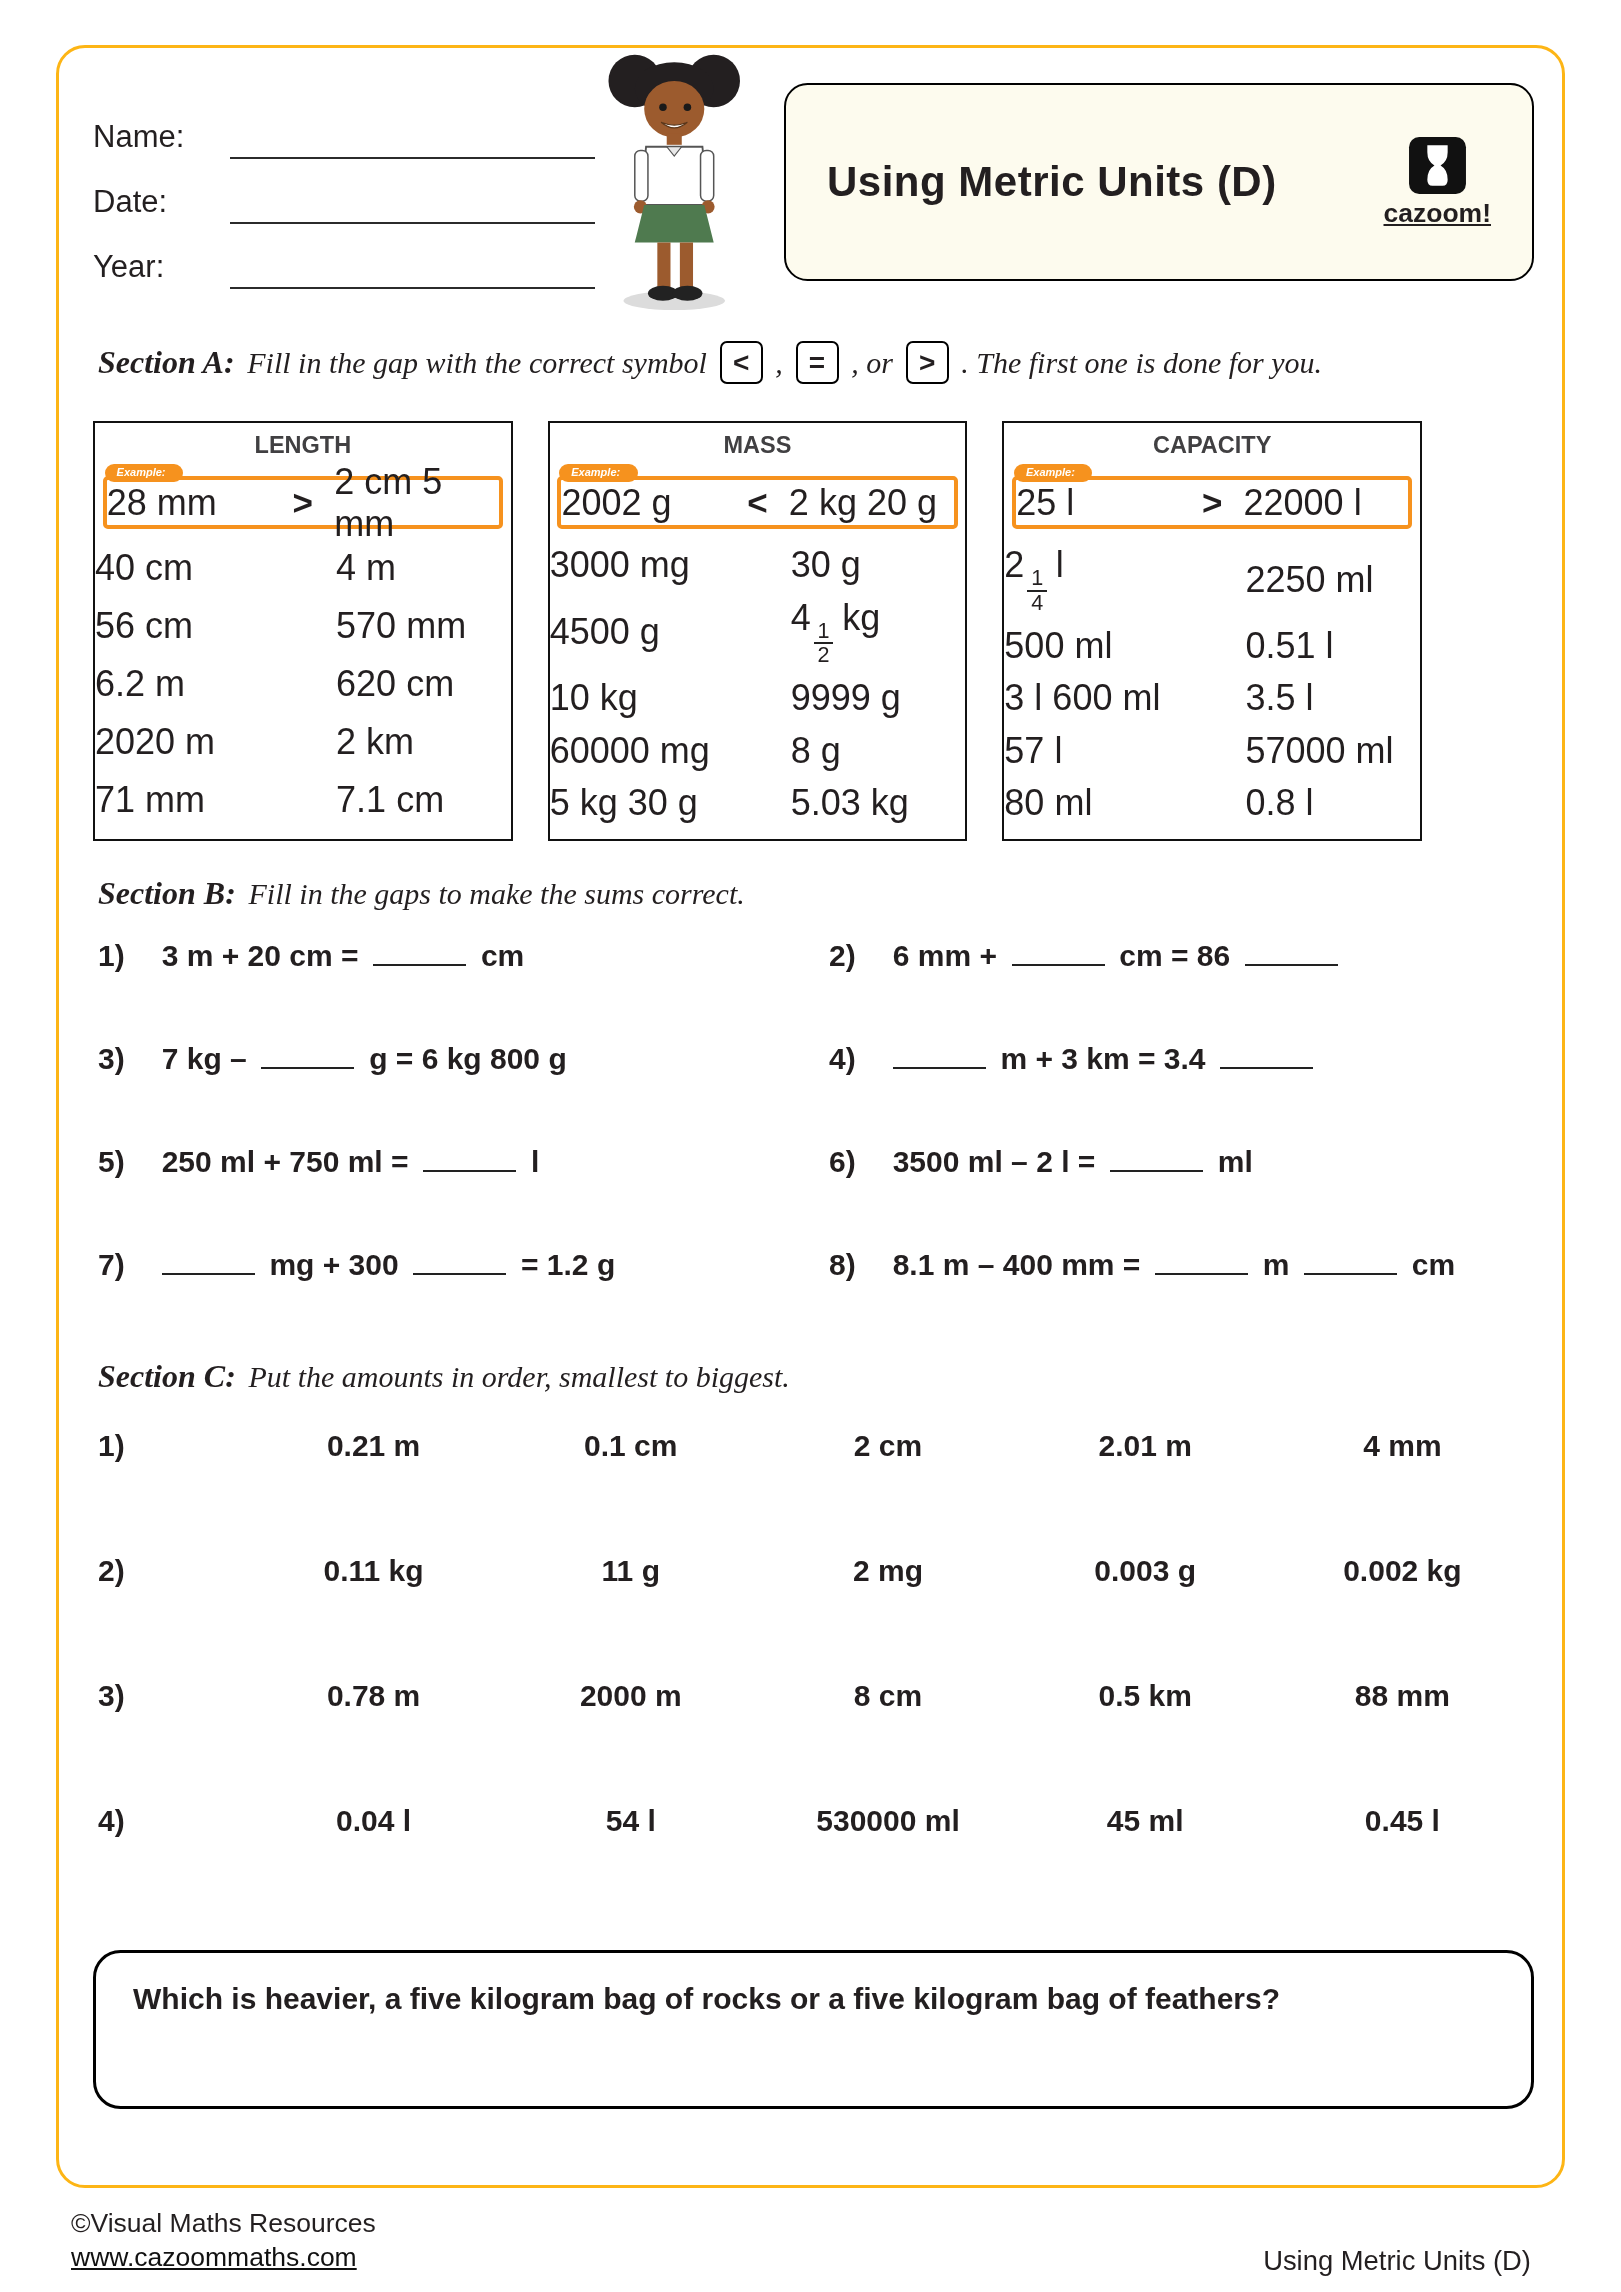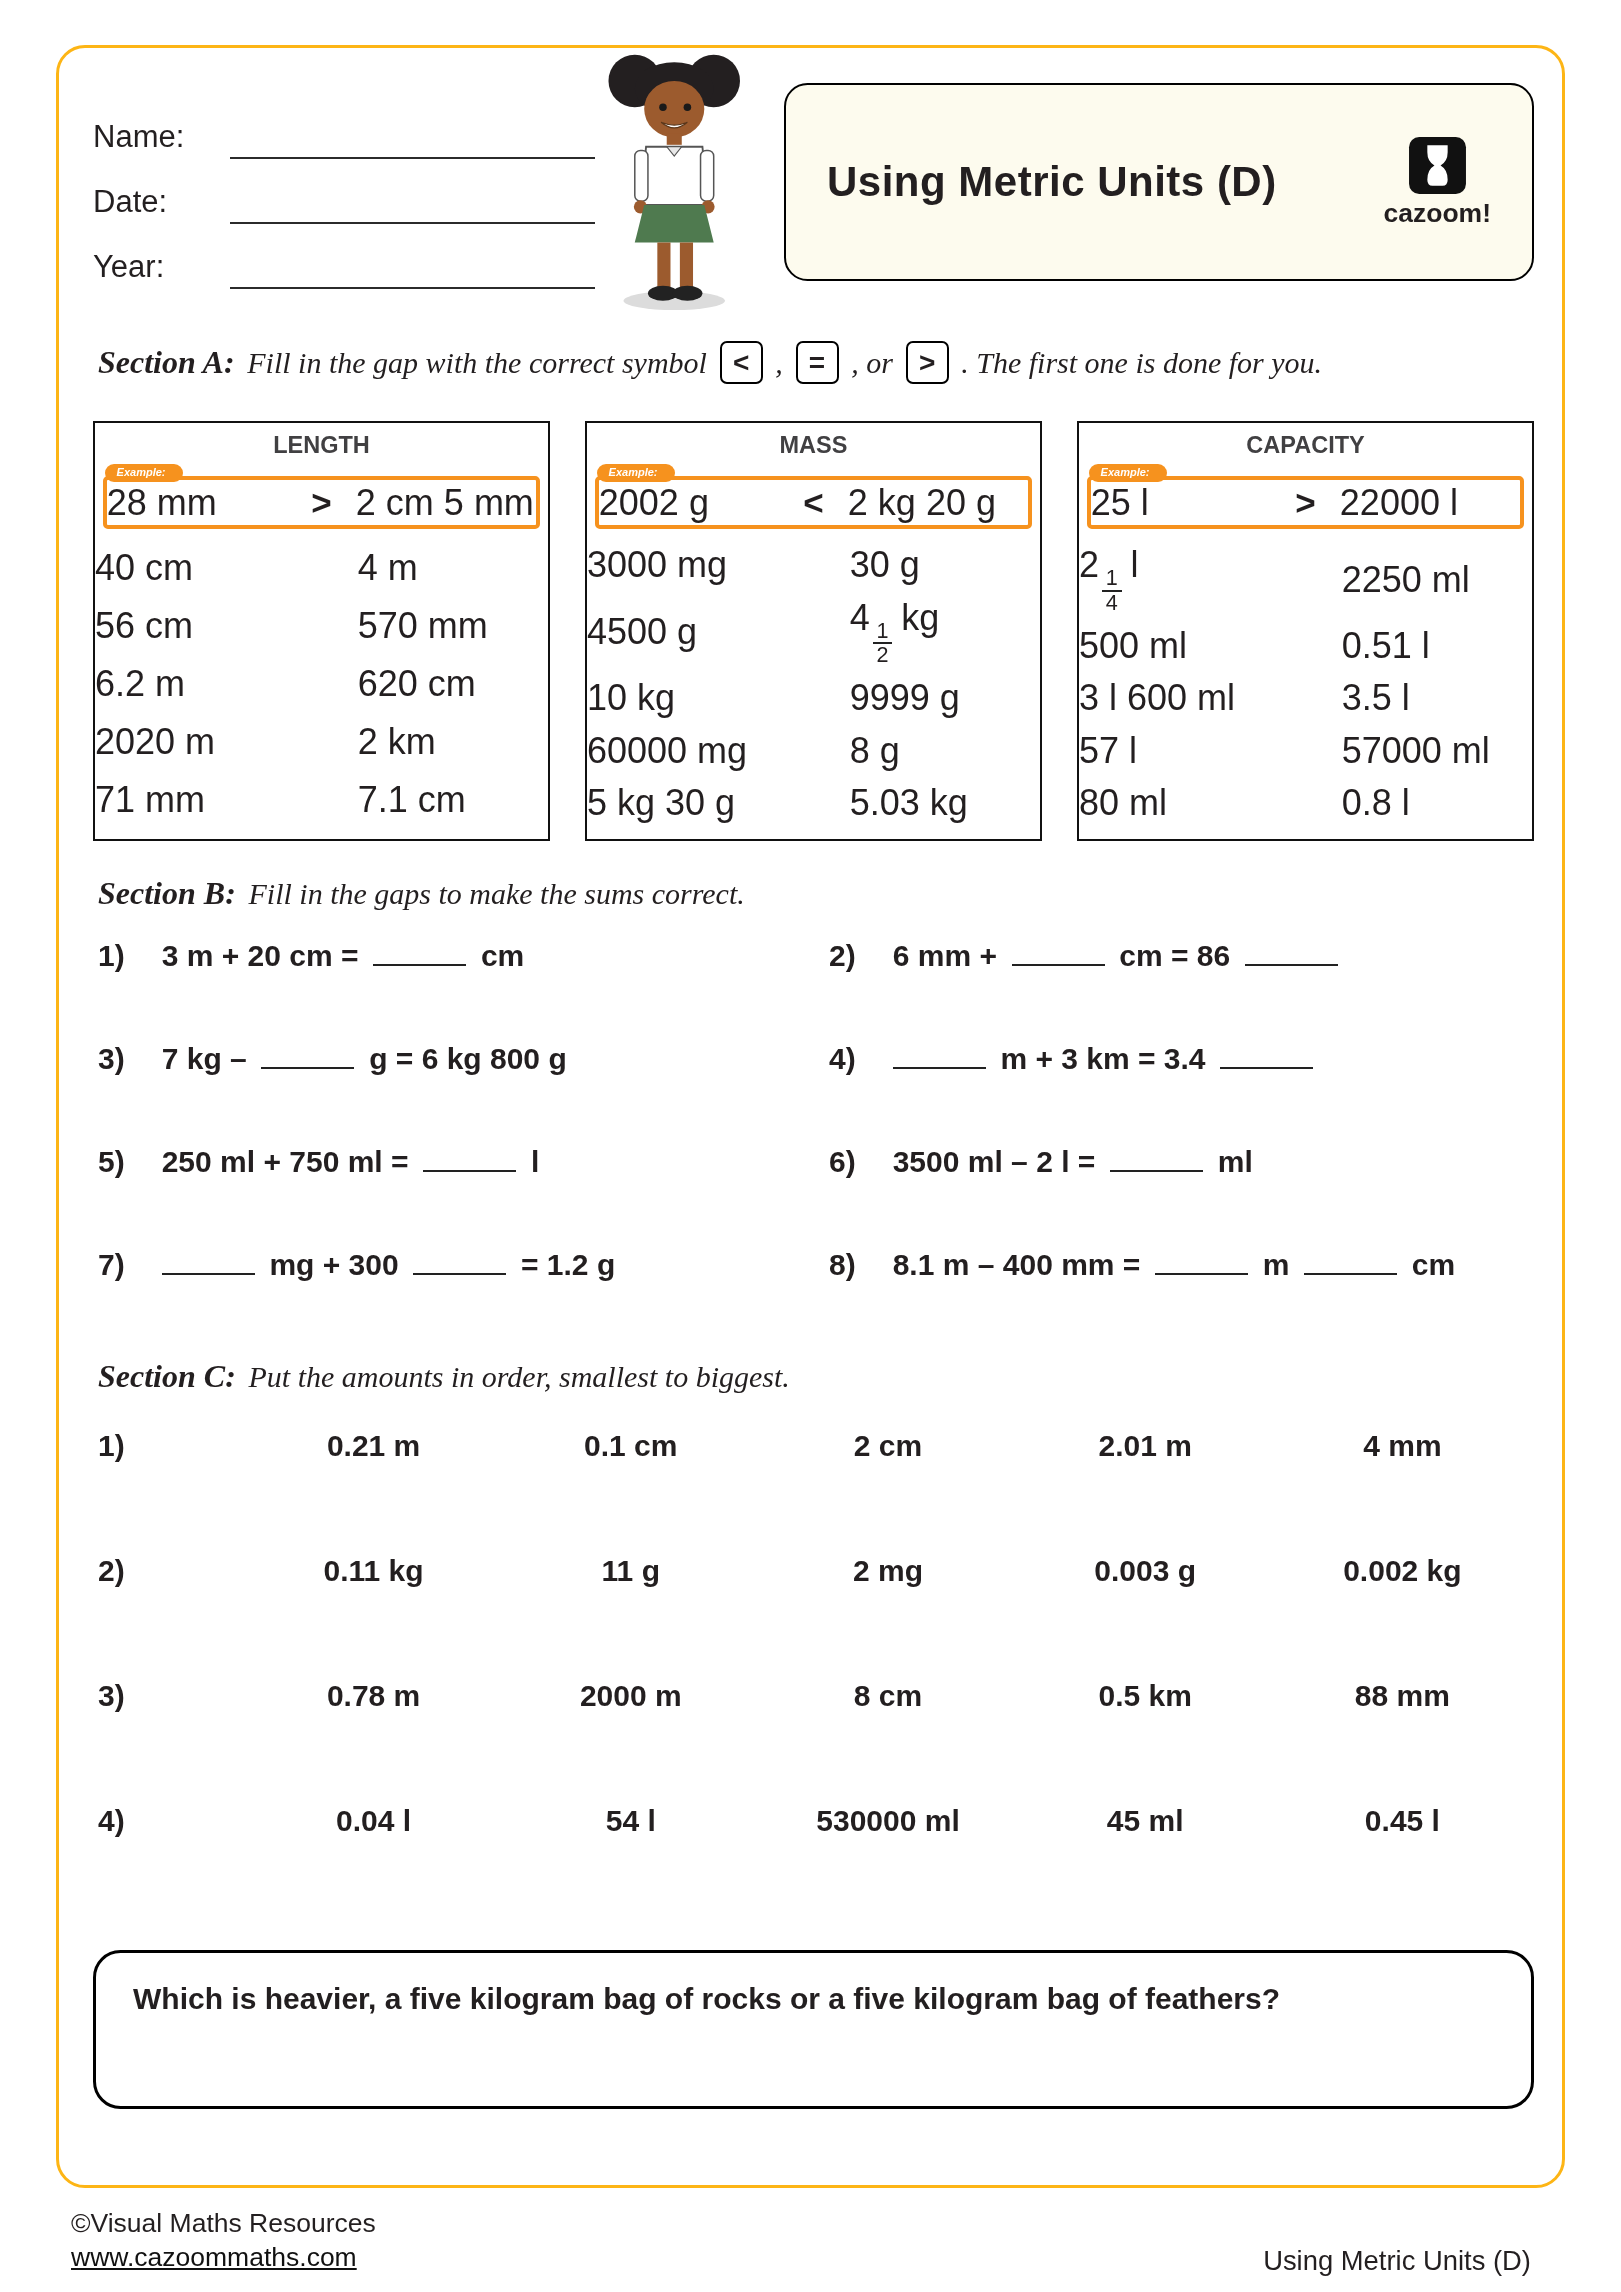--- a/index.html
+++ b/index.html
@@ -16,36 +16,36 @@
 
   
   .girl { position: absolute; left: 580px; top: 49px; width: 196px; height: 263px; }
 
   
   .title-box { position: absolute; left: 784px; top: 83px; width: 750px; height: 198px;
                background: #FDFBEE; border: 2.9px solid #000; border-radius: 23.5px;
                display: flex; align-items: center; justify-content: space-between; padding: 0 41px; }
   .title-text { font-size: 42px; font-weight: bold; letter-spacing: 0.5px; }
   .logo { display: flex; flex-direction: column; align-items: center; gap: 2.9px; }
-  .logo-text { font-weight: bold; font-size: 26.5px; }
+  .logo-text { font-weight: bold; font-size: 26.5px; text-decoration: underline; }
 
   
   .serif-line { font-family: "Liberation Serif", serif; font-style: italic; font-size: 30px;
                 display: flex; align-items: center; gap: 12.7px; }
   .section-label { font-weight: bold; font-size: 32px; }
   .sym-box { width: 43px; height: 43px; border: 2.9px solid #000; border-radius: 6.9px;
              display: flex; align-items: center; justify-content: center;
              font-family: "Liberation Sans", sans-serif; font-style: normal;
              font-weight: bold; font-size: 28px; flex: none; }
   .secA-line { position: absolute; left: 98px; top: 341px; }
   .secB-line { position: absolute; left: 98px; top: 875px; }
   .secC-line { position: absolute; left: 98px; top: 1358px; }
 
   
-  .tables { position: absolute; left: 93px; top: 421px; width: 1441px; display: flex; gap: 35px; }
+  .tables { position: absolute; left: 93px; top: 421px; width: 1329px; display: flex; gap: 35px; }
   .cmp-table { flex: 1; border: 2.9px solid #111; height: 420px; display: flex; flex-direction: column;
                padding-bottom: 9.8px; background: #fff; }
   .cmp-header { text-align: center; font-weight: bold; font-size: 23.5px; color: #414042; padding: 8.8px 0 2px; }
   .example-row { position: relative; margin: 15.7px 7.8px 2px; border: 4.9px solid #F6921E; border-radius: 4.9px;
                  display: flex; align-items: center; height: 53px; background: #fff; }
   .example-tag { position: absolute; top: -16.7px; left: -2px; background: #F6921E; color: #fff;
                  font-style: italic; font-weight: bold; font-size: 11px; padding: 2px 17.6px 2.9px 11.8px;
                  border-radius: 9.8px; line-height: 1.2; }
   .cell-l, .cell-r { width: 42%; text-align: left; font-weight: normal; font-size: 36px; }
   .cell-m { width: 16%; text-align: center; font-weight: bold; font-size: 35px; }

